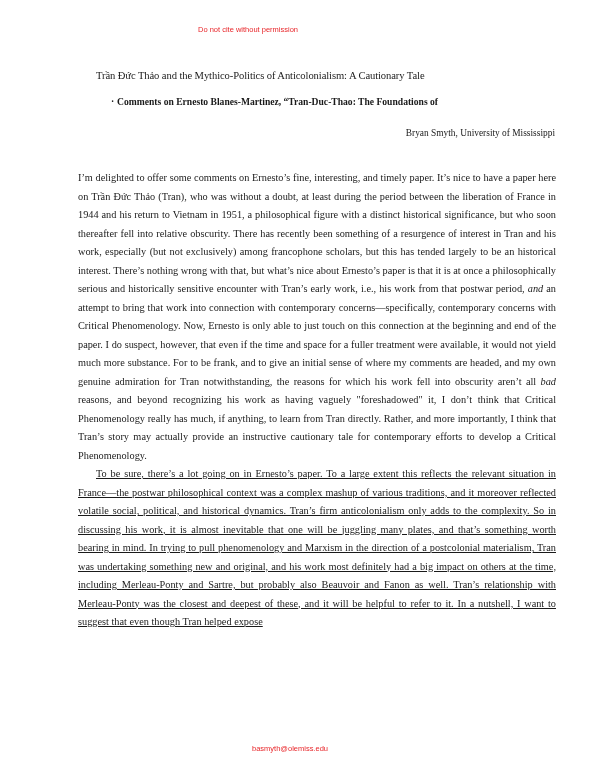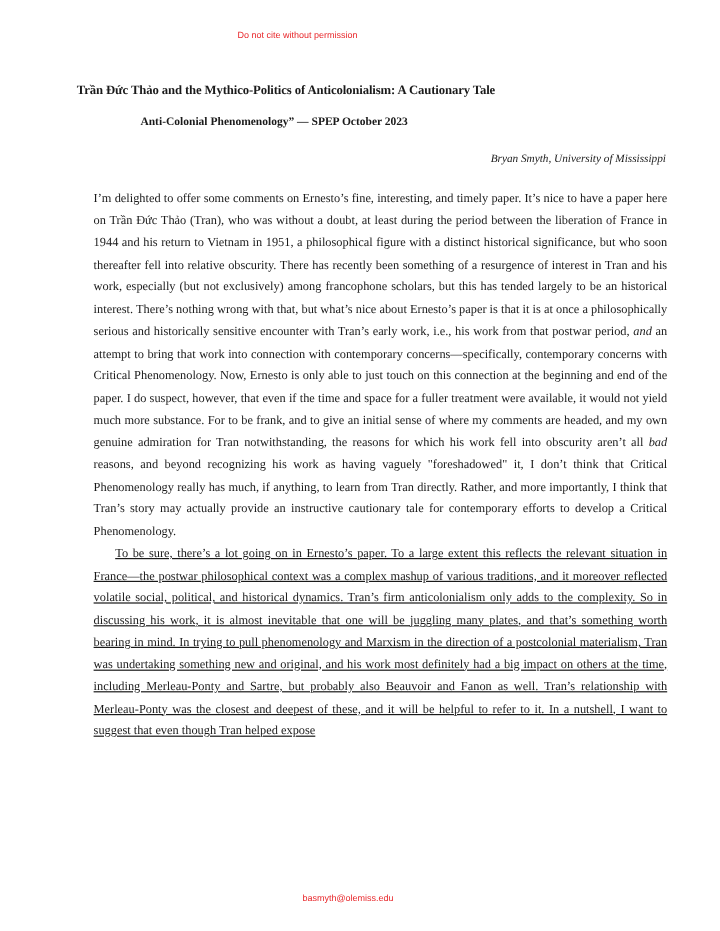--- a/index.html
+++ b/index.html
@@ -1,43 +1,43 @@
 <!DOCTYPE html>
 <html><head>
 <meta charset="utf-8">
 <style>
   html, body { margin: 0; padding: 0; background: #ffffff; }
   body { width: 600px; height: 776px; position: relative; overflow: hidden;
          font-family: "Liberation Serif", "DejaVu Serif", serif; color: #1a1a1a; }
   .header-note { position: absolute; top: 25px; left: 0; width: 496px; text-align: center;
                  font-size: 7.5px; color: #e8262a; font-family: "Liberation Sans", sans-serif; }
-  .title { position: absolute; top: 70px; left: 64px; width: 460px;
-           font-size: 10.6px; font-weight: bold; letter-spacing: -0.1px; white-space: nowrap; }
+  .title { position: absolute; top: 70px; left: 96px; width: 460px;
+           font-size: 10.6px; font-weight: normal; letter-spacing: -0.1px; white-space: nowrap; }
   .subtitle { position: absolute; top: 95px; left: 111px; width: 445px;
               font-size: 9.6px; font-weight: bold; line-height: 14px; }
   .subtitle .bullet { display: inline-block; width: 6px; }
   .subtitle .indent { padding-left: 6px; }
   .author { position: absolute; top: 128px; left: 300px; width: 255px; text-align: right;
-            font-size: 9.4px; font-style: italic; }
-  .body { position: absolute; top: 157px; left: 78px; width: 478px;
+            font-size: 9.4px; }
+  .body { position: absolute; top: 169px; left: 78px; width: 478px;
           font-size: 10.3px; line-height: 18.5px; text-align: justify; }
   .body p { margin: 0; }
   .body p.indent { text-indent: 18px; text-decoration: underline; }
   .footer-note { position: absolute; top: 744px; left: 0; width: 580px; text-align: center;
                  font-size: 7.5px; color: #e8262a; font-family: "Liberation Sans", sans-serif; }
 </style>
 </head>
 <body>
 
 <div class="header-note">Do not cite without permission</div>
 
 <div class="title">Trần Đức Thảo and the Mythico-Politics of Anticolonialism: A Cautionary Tale</div>
 
 <div class="subtitle">
-  <div class="indent">Anti-Colonial Phenomenology” — SPEP October 2023</div>
+  <div><span class="bullet">·</span><span>Comments on Ernesto Blanes-Martinez, “Tran-Duc-Thao: The Foundations of</span></div>
 </div>
 
 <div class="author">Bryan Smyth, University of Mississippi</div>
 
 <div class="body">
   <p><span>I’m delighted to offer some comments on Ernesto’s fine, interesting, and timely paper. It’s nice to have a paper here on Trần Đức Thảo (Tran), who was without a doubt, at least during the period between the liberation of France in 1944 and his return to Vietnam in 1951, a philosophical figure with a distinct historical significance, but who soon thereafter fell into relative obscurity. There has recently been something of a resurgence of interest in Tran and his work, especially (but not exclusively) among francophone scholars, but this has tended largely to be an historical interest. There’s nothing wrong with that, but what’s nice about Ernesto’s paper is that it is at once a philosophically serious and historically sensitive encounter with Tran’s early work, i.e., his work from that postwar period, </span><em>and</em><span> an attempt to bring that work into connection with contemporary concerns—specifically, contemporary concerns with Critical Phenomenology. Now, Ernesto is only able to just touch on this connection at the beginning and end of the paper. I do suspect, however, that even if the time and space for a fuller treatment were available, it would not yield much more substance. For to be frank, and to give an initial sense of where my comments are headed, and my own genuine admiration for Tran notwithstanding, the reasons for which his work fell into obscurity aren’t all </span><em>bad</em><span> reasons, and beyond recognizing his work as having vaguely "foreshadowed" it, I don’t think that Critical Phenomenology really has much, if anything, to learn from Tran directly. Rather, and more importantly, I think that Tran’s story may actually provide an instructive cautionary tale for contemporary efforts to develop a Critical Phenomenology.</span></p>
   <p class="indent">To be sure, there’s a lot going on in Ernesto’s paper. To a large extent this reflects the relevant situation in France—the postwar philosophical context was a complex mashup of various traditions, and it moreover reflected volatile social, political, and historical dynamics. Tran’s firm anticolonialism only adds to the complexity. So in discussing his work, it is almost inevitable that one will be juggling many plates, and that’s something worth bearing in mind. In trying to pull phenomenology and Marxism in the direction of a postcolonial materialism, Tran was undertaking something new and original, and his work most definitely had a big impact on others at the time, including Merleau-Ponty and Sartre, but probably also Beauvoir and Fanon as well. Tran’s relationship with Merleau-Ponty was the closest and deepest of these, and it will be helpful to refer to it. In a nutshell, I want to suggest that even though Tran helped expose</p>
 </div>
 
 <div class="footer-note">basmyth@olemiss.edu</div>

